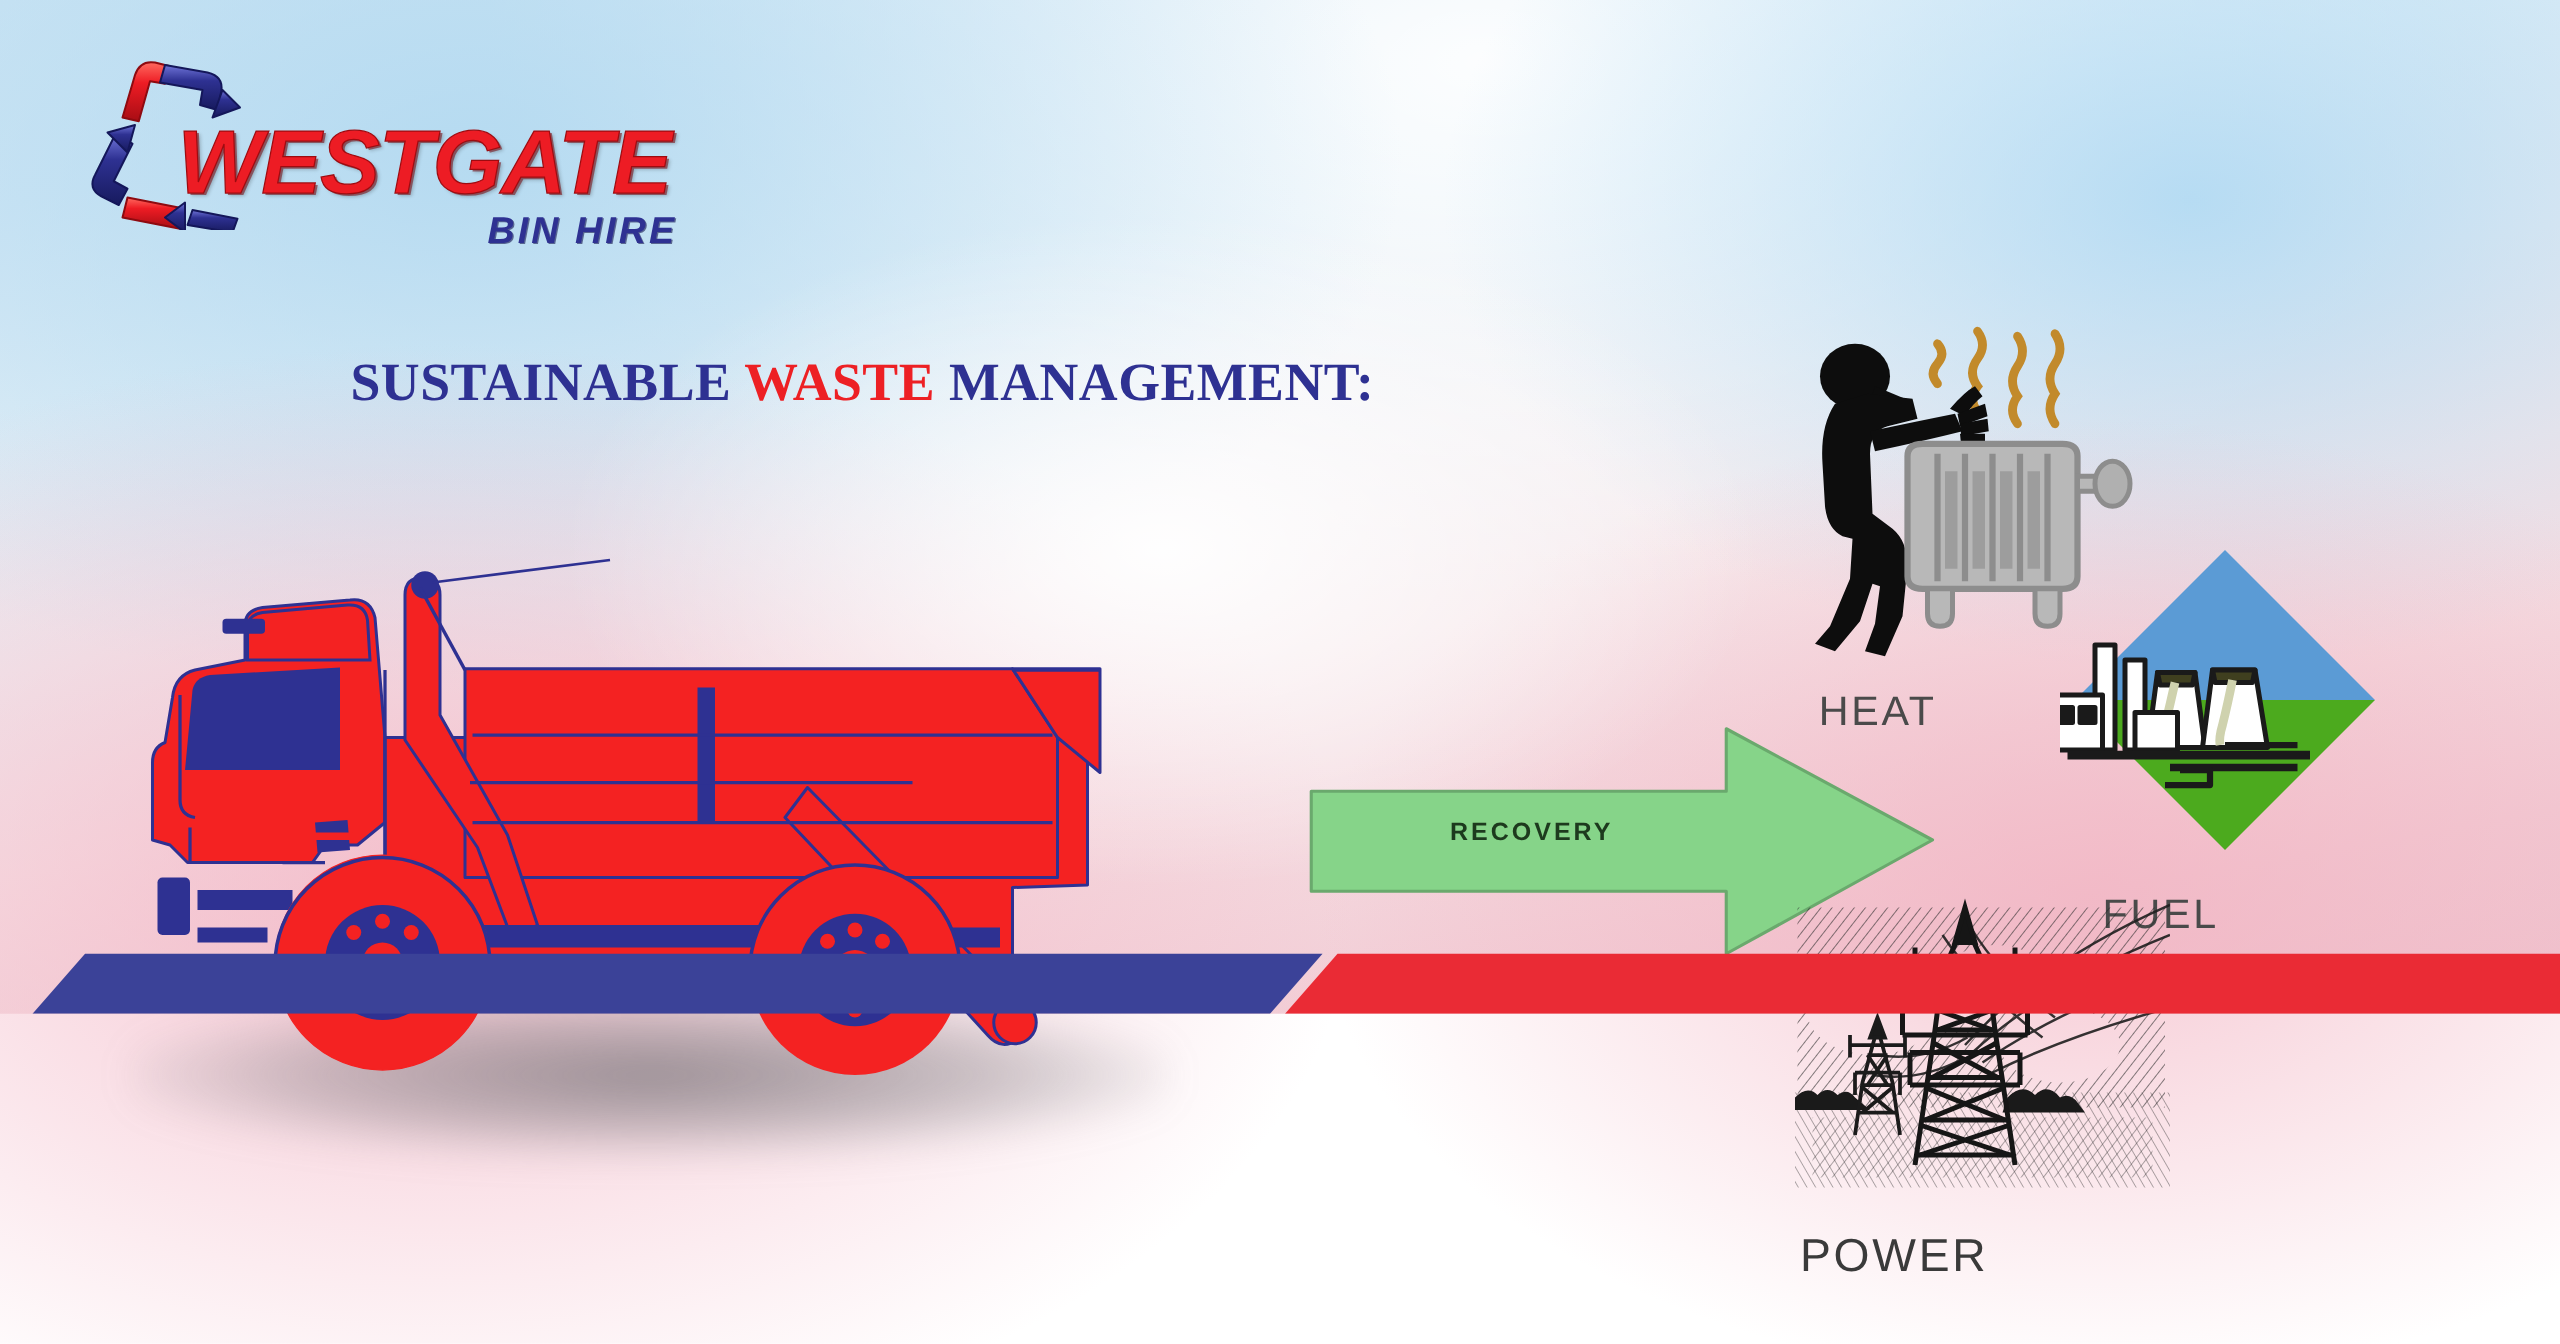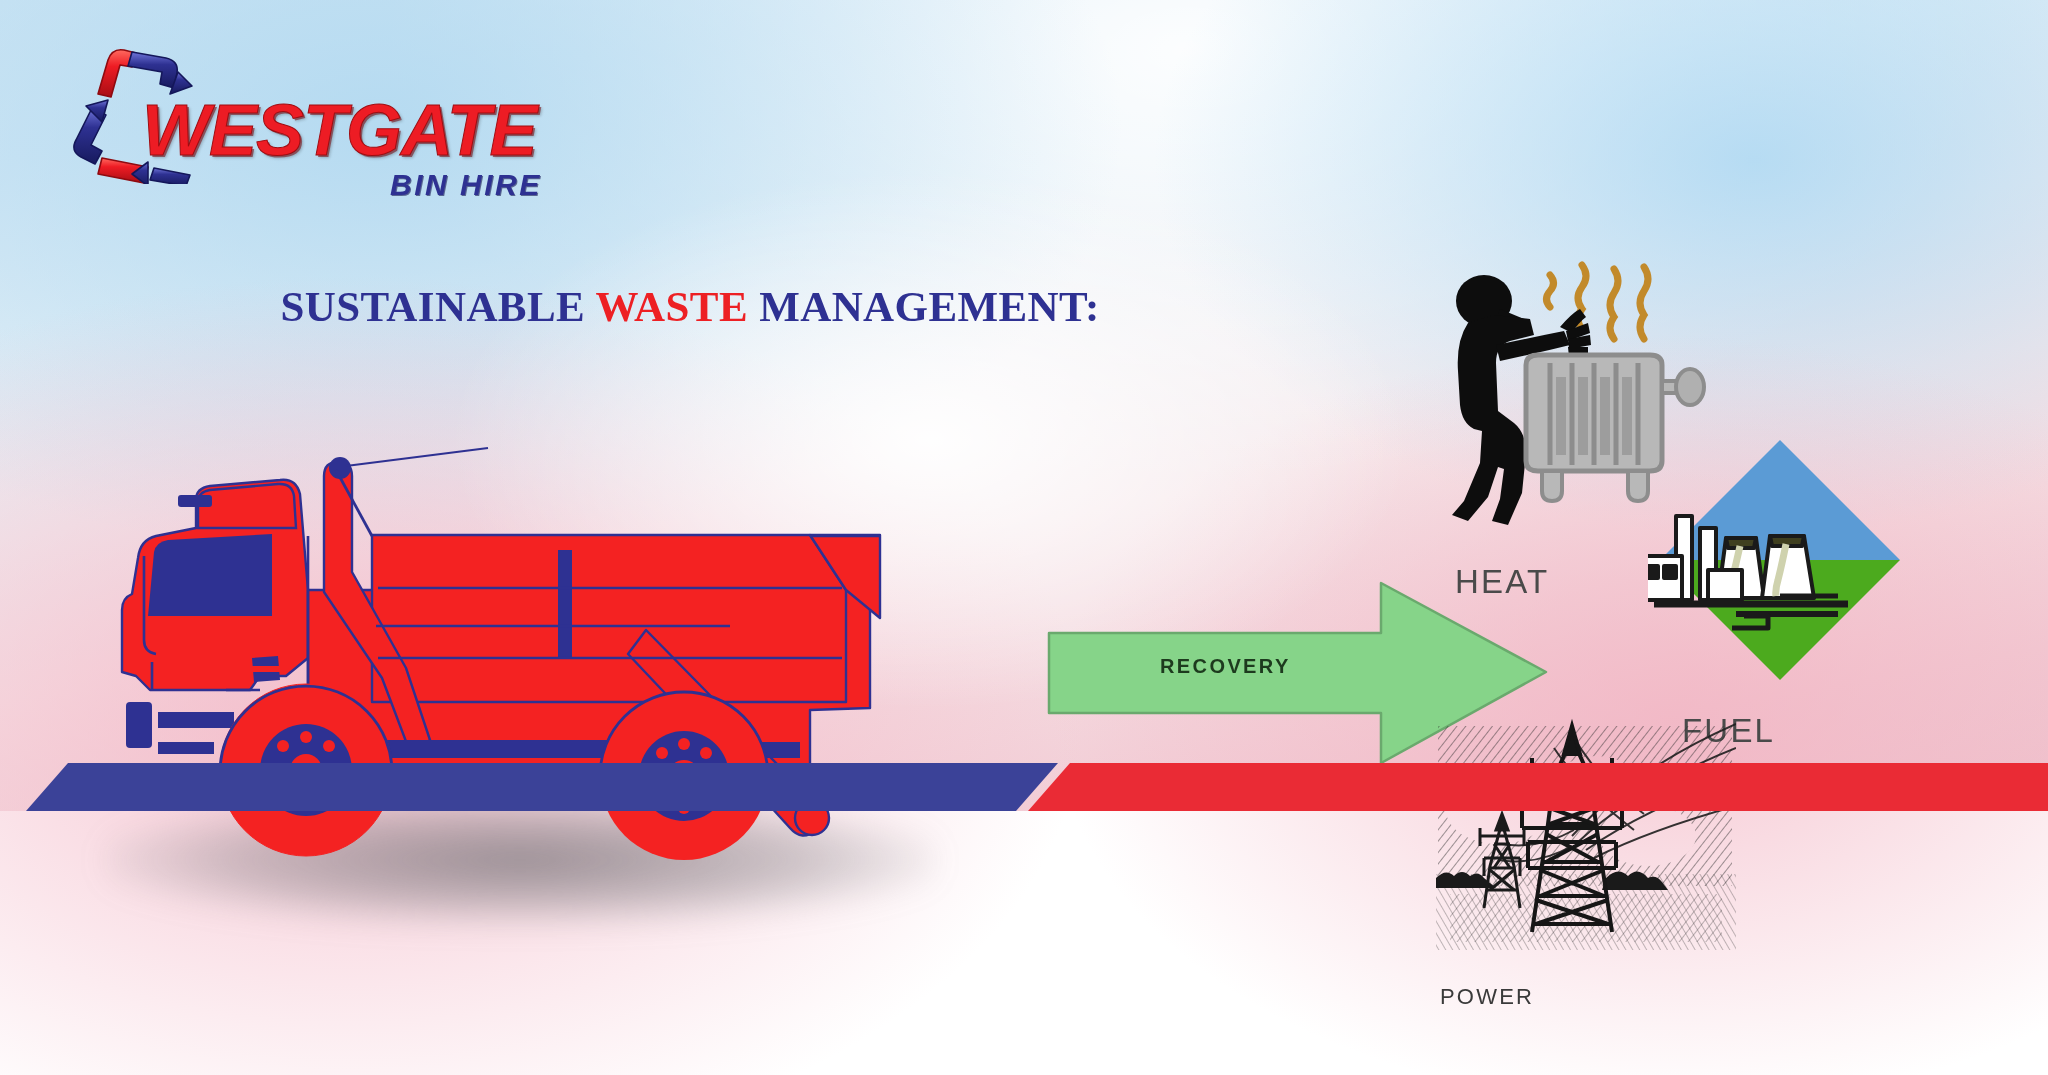--- a/index.html
+++ b/index.html
@@ -110,35 +110,35 @@
     position: absolute; left: 1160px; top: 655px;
     width: 260px; 
     font-family: "Liberation Sans", sans-serif;
     font-weight: 700; font-size: 20px; letter-spacing: 2.4px;
     color: #1d3a1e;
   }
 
   
   #heat-icon  { position: absolute; left: 1438px; top: 253px; width: 290px; height: 290px; }
   #heat-label {
-    position: absolute; left: 1455px; top: 563px;
+    position: absolute; left: 1455px; top: 550px;
     font-family: "Liberation Sans", sans-serif;
     font-size: 33px; letter-spacing: 2.2px; color: #4a4a4a;
   }
   #fuel-icon  { position: absolute; left: 1648px; top: 428px; width: 265px; height: 265px; }
   #fuel-label {
     position: absolute; left: 1682px; top: 712px;
     font-family: "Liberation Sans", sans-serif;
     font-size: 33px; letter-spacing: 2.2px; color: #4a4a4a;
   }
   #power-icon { position: absolute; left: 1436px; top: 718px; width: 300px; height: 265px; }
   #power-label {
     position: absolute; left: 1440px; top: 984px;
     font-family: "Liberation Sans", sans-serif;
-    font-size: 22px; letter-spacing: 2.2px; color: #3a3a3a;
+    font-size: 37px; letter-spacing: 2.2px; color: #3a3a3a;
   }
 
   
   #bottom-stripe { position: absolute; left: 0; bottom: 0; width: 2048px; height: 75px; }
 </style>
 </head>
 <body>
 
 <div id="banner">
 

